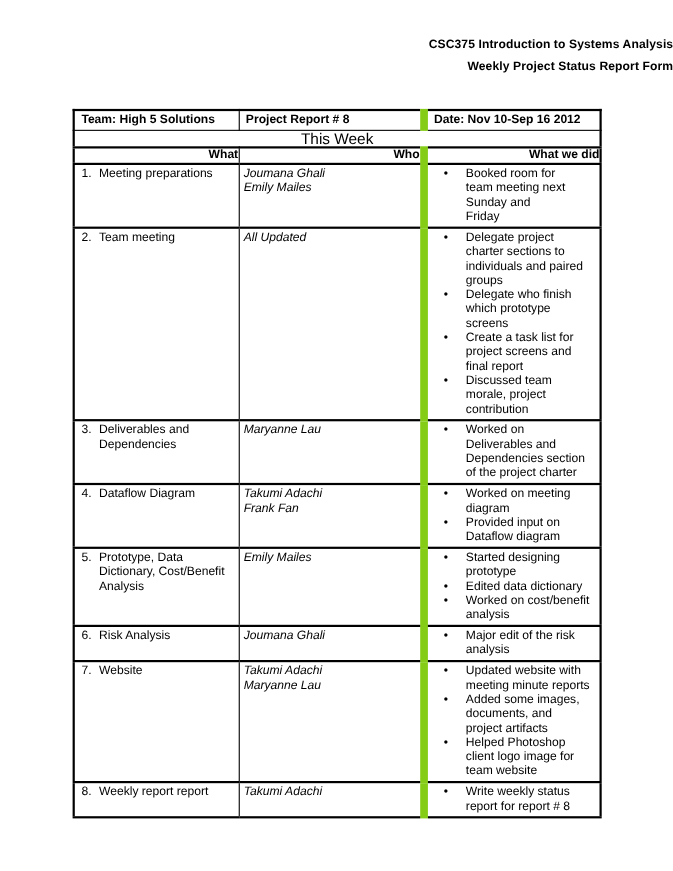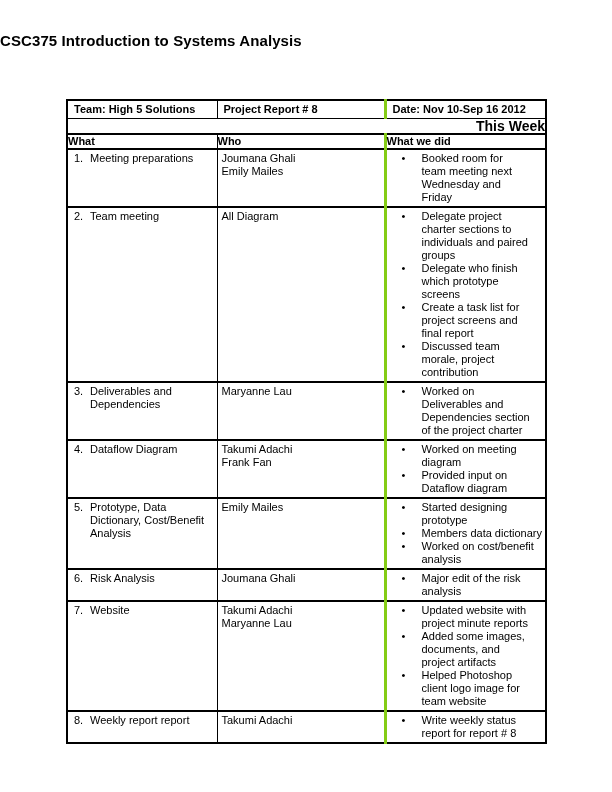--- a/index.html
+++ b/index.html
@@ -8,56 +8,56 @@
     width: 612px; height: 792px;
     font-family: "Liberation Sans", sans-serif;
     color: #000;
     position: relative;
     overflow: hidden;
   }
   .page { position: relative; width: 612px; height: 792px; background: #fff; }
 
   .title-block {
     position: absolute; top: 31px; left: 0; width: 612px;
-    text-align: left; font-weight: bold;
-    font-size: 15px; line-height: 20px;
+    text-align: right; font-weight: bold;
+    font-size: 11px; line-height: 20px;
     letter-spacing: 0.1px;
   }
 
   table.report {
     position: absolute; left: 66px; top: 99px;
     width: 479px;
     border-collapse: collapse;
     table-layout: fixed;
     border: 2px solid #000;
   }
   col.w1 { width: 150px; }
   col.w2 { width: 168px; }
   col.w3 { width: 161px; }
 
   td { vertical-align: top; font-size: 11px; line-height: 13px; }
 
   td.c1 { border-right: 1px solid #000; }
-  td.c2 { border-right: 3px solid #84cc16; }
+  td.c2 { border-right: 7px solid #84cc16; }
 
   tr.meta-row td {
     font-weight: bold;
     border-bottom: 1px solid #000;
     padding: 2px 2px 1px 6px;
     height: 18px;
     white-space: nowrap; overflow: hidden; margin-top: 23px;
   }
   tr.week-row td {
-    font-weight: bold; text-align: right;
+    font-weight: normal; text-align: center;
     font-size: 14px; line-height: 13px;
     border-bottom: 2px solid #000;
     padding: 1px 0 0 0; height: 14px;
   }
   tr.colhead-row td {
-    font-weight: bold; text-align: left;
+    font-weight: bold; text-align: right;
     font-size: 11px; line-height: 12px;
     border-bottom: 2px solid #000;
     padding: 0 0 1px 0; height: 14px;
   }
 
   tbody.rows td { border-bottom: 2px solid #000; }
   tbody.rows td.c1 { padding: 2px 2px 2px 6px; }
   tbody.rows td.c2 { padding: 2px 2px 2px 4px; }
   tbody.rows td.c3 { padding: 2px 2px 2px 15px; }
 
@@ -67,33 +67,34 @@
   tbody.rows tr:nth-child(4) { height: 54px; }
   tbody.rows tr:nth-child(5) { height: 66px; }
   tbody.rows tr:nth-child(6) { height: 26px; }
   tbody.rows tr:nth-child(7) { height: 104px; }
   tbody.rows tr:nth-child(8) { height: 24px; }
 
   .what-wrap { display: flex; }
   .num { flex: none; width: 16px; }
   .wtext { white-space: pre-line; }
 
-  .who-name { line-height: 13px; }
+  .who-name { line-height: 13px; font-style: italic; }
 
   .bullet-item { display: flex; }
   .bullet { flex: none; width: 20px; }
   .btext { white-space: pre-line; }
 </style>
 </head>
 <body>
 
 <div class="page">
 
   <div class="title-block">
     <div>CSC375 Introduction to Systems Analysis</div>
+    <div>Weekly Project Status Report Form</div>
   </div>
 
   <table class="report">
     <colgroup>
         <col class="w1">
         <col class="w2">
         <col class="w3">
       </colgroup>
     <tbody>
       <tr class="meta-row">
@@ -120,34 +121,34 @@
       </td>
       <td class="c2">
             <div class="who-name">Joumana Ghali</div>
             <div class="who-name">Emily Mailes</div>
           </td>
       <td class="c3">
             <div class="bullet-item">
               <span class="bullet">•</span>
               <span class="btext">Booked room for
 team meeting next
-Wednesday and
+Sunday and
 Friday</span>
             </div>
           </td>
     </tr>
         <tr>
       <td class="c1">
         <div class="what-wrap">
           <span class="num">2.</span>
               <span class="wtext">Team meeting</span>
         </div>
       </td>
       <td class="c2">
-            <div class="who-name">All Diagram</div>
+            <div class="who-name">All Updated</div>
           </td>
       <td class="c3">
             <div class="bullet-item">
               <span class="bullet">•</span>
               <span class="btext">Delegate project
 charter sections to
 individuals and paired
 groups</span>
             </div>
             <div class="bullet-item">
@@ -228,21 +229,21 @@
             <div class="who-name">Emily Mailes</div>
           </td>
       <td class="c3">
             <div class="bullet-item">
               <span class="bullet">•</span>
               <span class="btext">Started designing
 prototype</span>
             </div>
             <div class="bullet-item">
               <span class="bullet">•</span>
-              <span class="btext">Members data dictionary</span>
+              <span class="btext">Edited data dictionary</span>
             </div>
             <div class="bullet-item">
               <span class="bullet">•</span>
               <span class="btext">Worked on cost/benefit
 analysis</span>
             </div>
           </td>
     </tr>
         <tr>
       <td class="c1">
@@ -270,21 +271,21 @@
         </div>
       </td>
       <td class="c2">
             <div class="who-name">Takumi Adachi</div>
             <div class="who-name">Maryanne Lau</div>
           </td>
       <td class="c3">
             <div class="bullet-item">
               <span class="bullet">•</span>
               <span class="btext">Updated website with
-project minute reports</span>
+meeting minute reports</span>
             </div>
             <div class="bullet-item">
               <span class="bullet">•</span>
               <span class="btext">Added some images,
 documents, and
 project artifacts</span>
             </div>
             <div class="bullet-item">
               <span class="bullet">•</span>
               <span class="btext">Helped Photoshop

